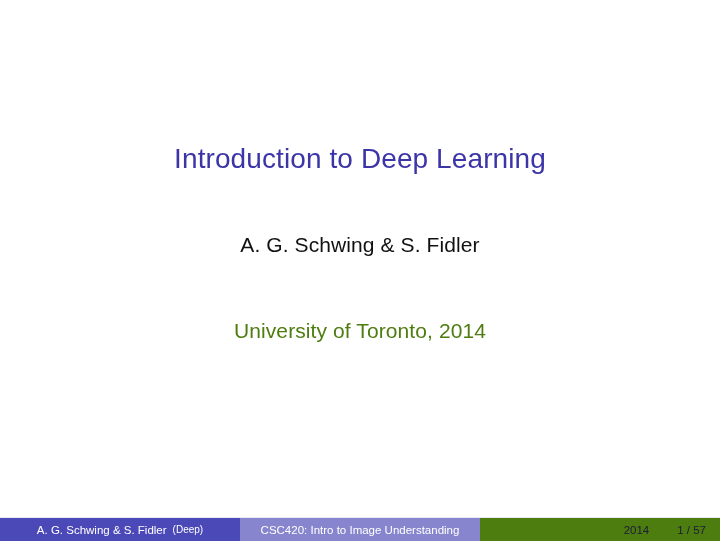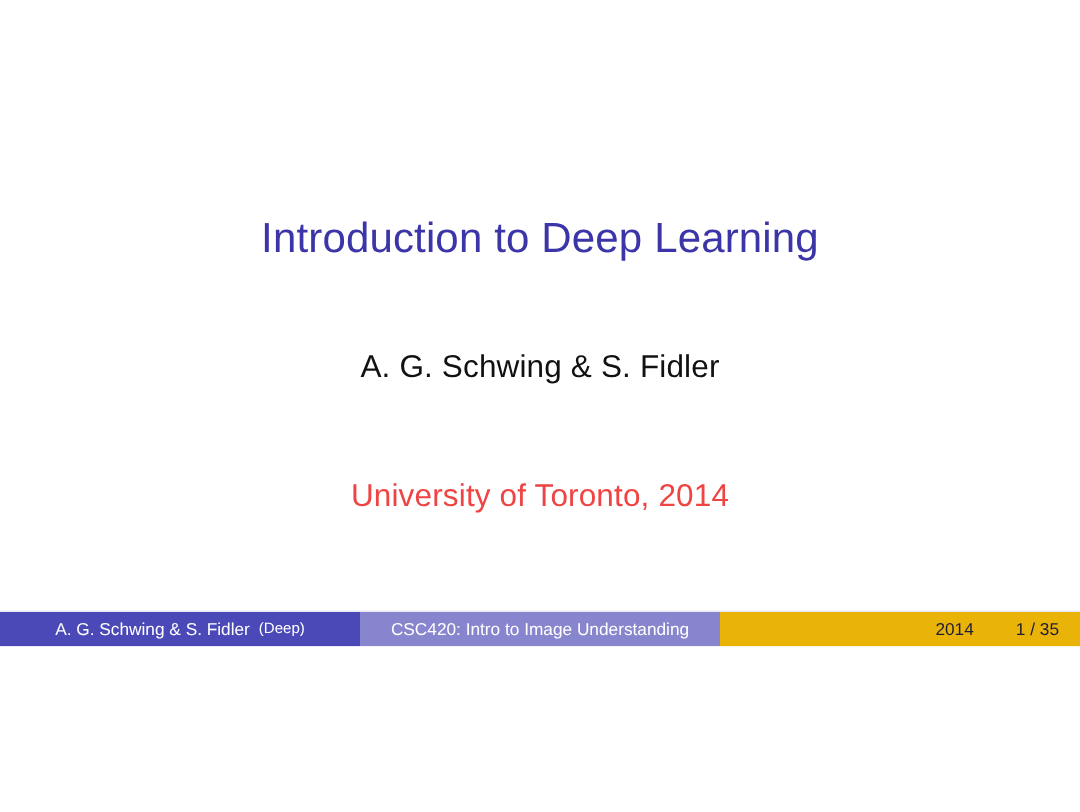--- a/index.html
+++ b/index.html
@@ -5,21 +5,21 @@
 <style>
   html, body {
     margin: 0;
     padding: 0;
     background: #ffffff;
   }
 
   .slide {
     position: relative;
     width: 720px;
-    height: 431px;
+    height: 541px;
     background: #ffffff;
     overflow: hidden;
     font-family: "Liberation Sans", sans-serif;
     -webkit-font-smoothing: antialiased;
   }
 
   
   .title-block {
     position: absolute;
     left: 0;
@@ -57,21 +57,21 @@
     position: absolute;
     left: 0;
     right: 0;
     top: 319px;
     text-align: center;
   }
 
   .institute {
     font-size: 21px;
     font-weight: 400;
-    color: #ef4444;
+    color: #4d7c0f;
     margin: 0;
     letter-spacing: 0.1px;
   }
 
   
   .footline {
     position: absolute;
     left: 0;
     bottom: 0;
     width: 720px;
@@ -110,21 +110,21 @@
     background: #8785cd;
     justify-content: center;
     color: #ffffff;
     font-size: 11.5px;
     padding: 0 6px;
     align-items: center;
   }
 
   .foot-meta {
     width: 240px;
-    background: #eab308;
+    background: #4d7c0f;
     justify-content: flex-end;
     color: #1b1b3a;
     font-size: 11.5px;
     padding-right: 14px;
     gap: 28px;
   }
 
   .foot-meta .date,
   .foot-meta .pages {
     display: inline-block;
@@ -153,18 +153,18 @@
       <span>A. G. Schwing &amp; S. Fidler</span>
       <span class="inst">(Deep)</span>
     </div>
 
     <div class="foot-seg foot-course">
       <span>CSC420: Intro to Image Understanding</span>
     </div>
 
     <div class="foot-seg foot-meta">
       <span class="date">2014</span>
-      <span class="pages">1 / 35</span>
+      <span class="pages">1 / 57</span>
     </div>
 
   </div>
 
 </div>
 
 </body></html>

